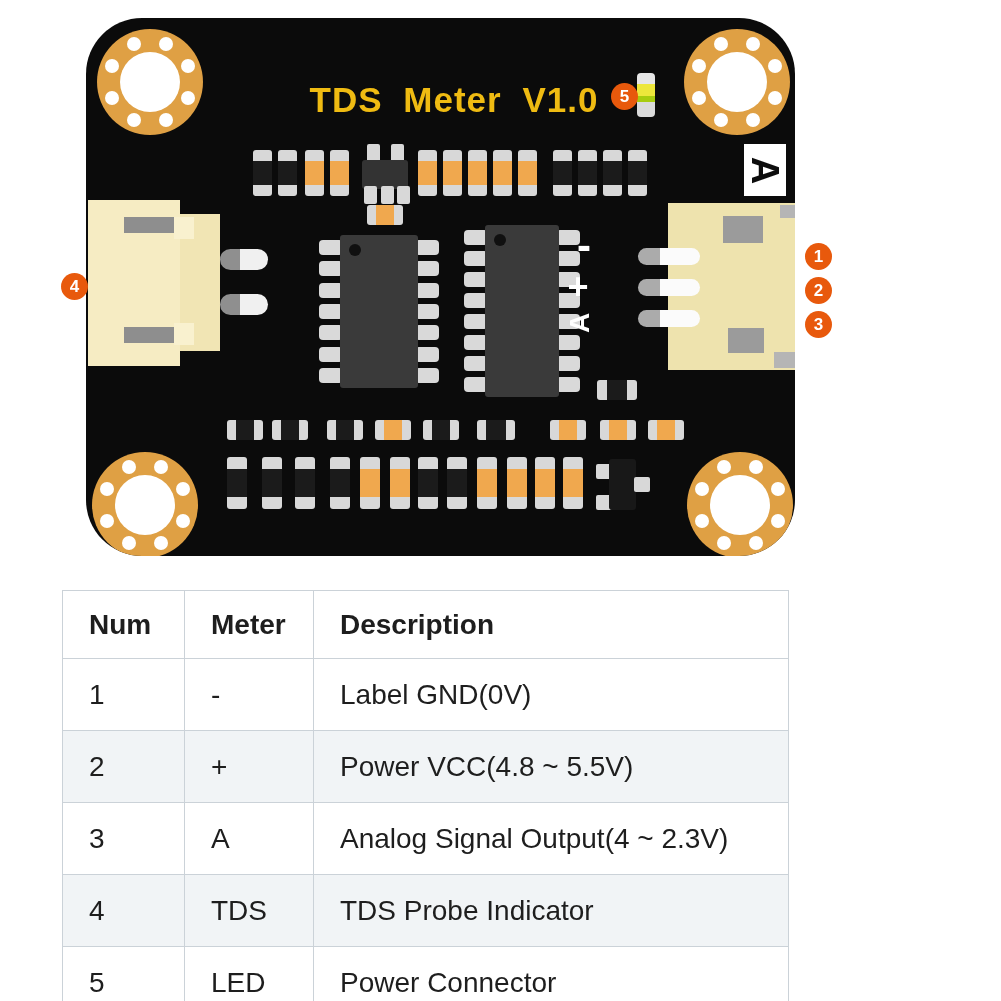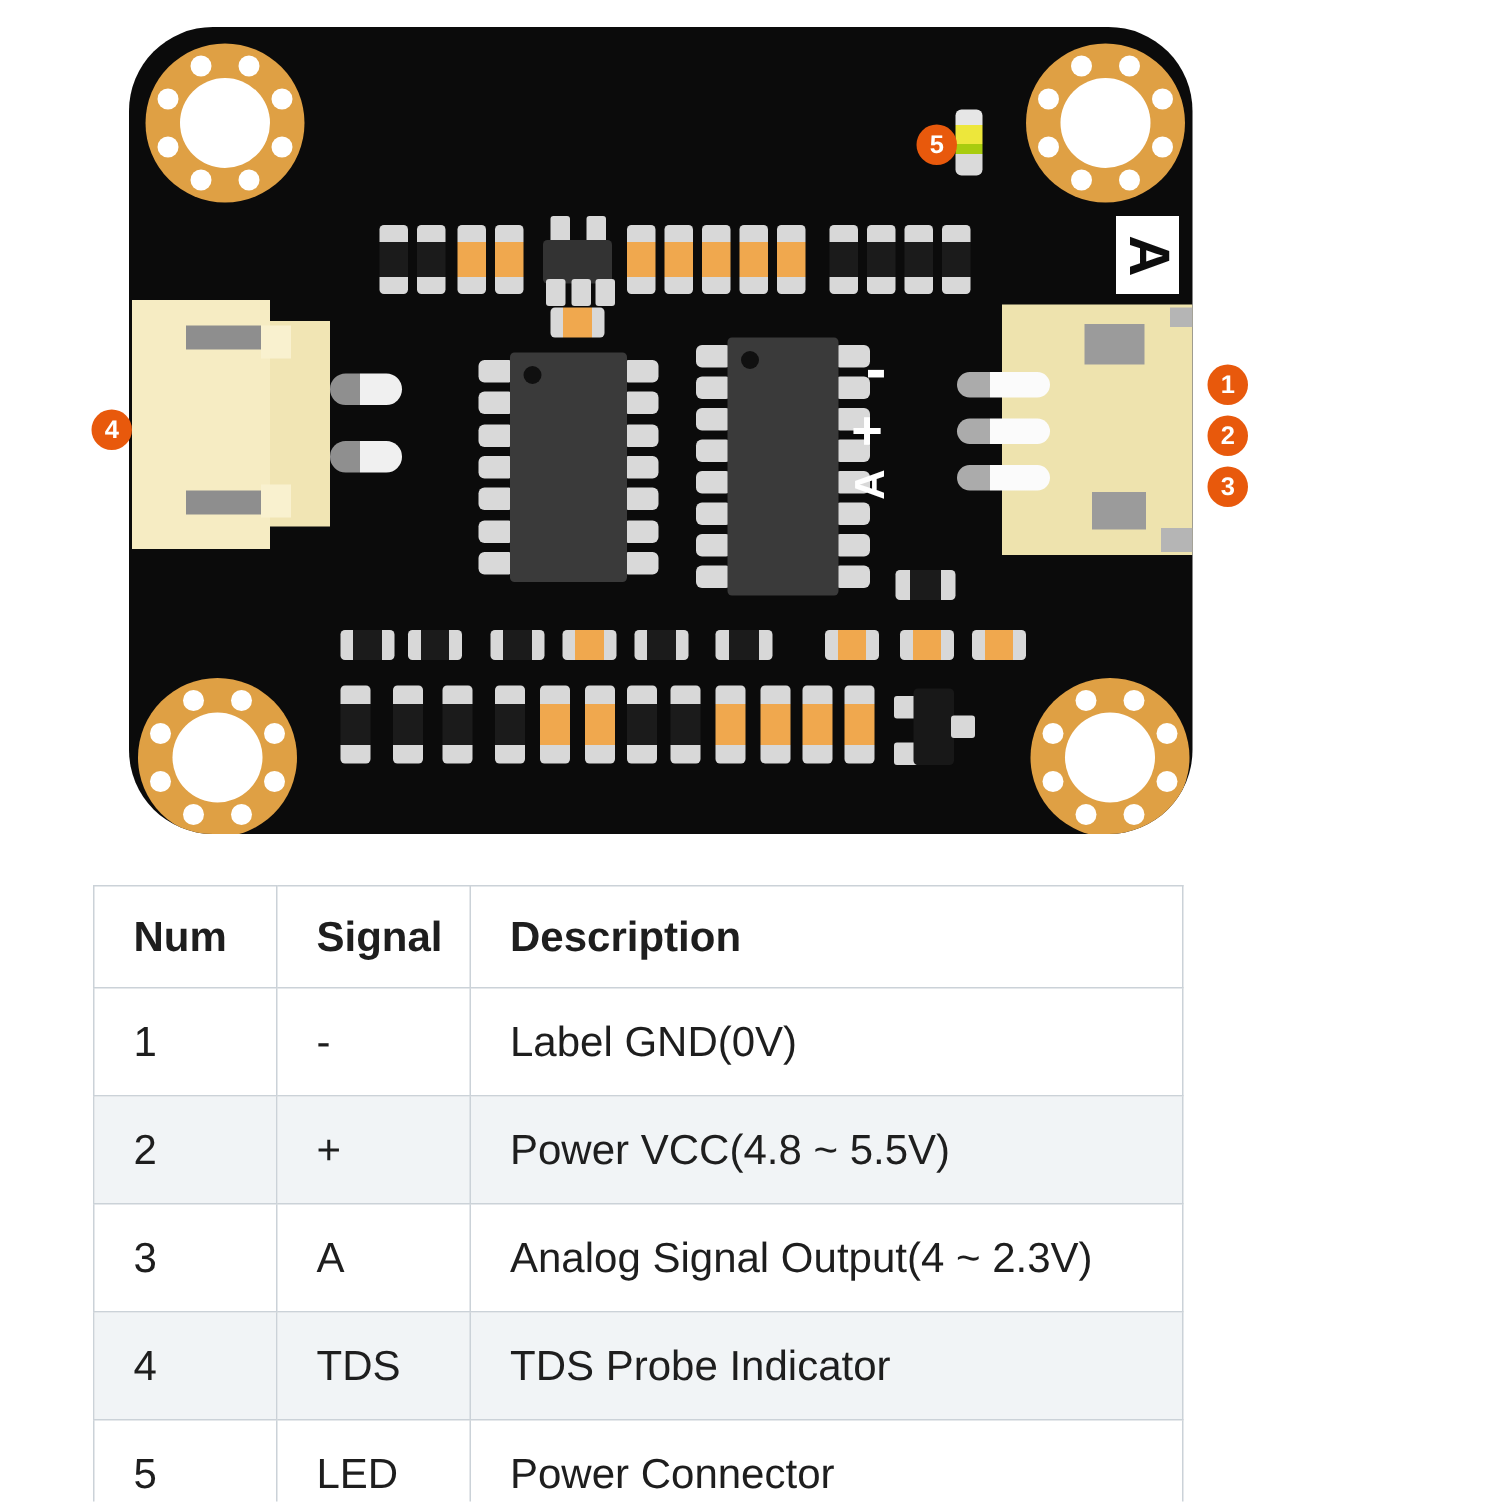--- a/index.html
+++ b/index.html
@@ -55,20 +55,21 @@
              overflow:hidden;white-space:nowrap;}
   .pin-table th{height:67px;font-weight:bold;background:#ffffff;}
   .pin-table td{height:71px;font-weight:normal;background:#ffffff;}
   .pin-table tbody tr.alt td{background:#f1f4f6;}
 </style>
 </head>
 <body>
 
 <div class="board">
 
+  <div class="board-title">TDS Meter V1.0</div>
 
   <div class="led"></div>
 
   <div class="a-box">
     <span>A</span>
   </div>
 
   <div class="sot">
     <i class="pad" style="left:281px;top:126px;width:13px;height:19px"></i>
     <i class="pad" style="left:305px;top:126px;width:13px;height:19px"></i>
@@ -229,21 +230,21 @@
 
 <table class="pin-table">
   <colgroup>
       <col style="width: 122px;">
       <col style="width: 129px;">
       <col style="width: 475px;">
     </colgroup>
   <thead>
       <tr>
         <th>Num</th>
-        <th>Signal</th>
+        <th>Meter</th>
         <th>Description</th>
       </tr>
     </thead>
   <tbody>
       <tr>
         <td>1</td>
         <td>-</td>
         <td>Label GND(0V)</td>
       </tr>
       <tr class="alt">

